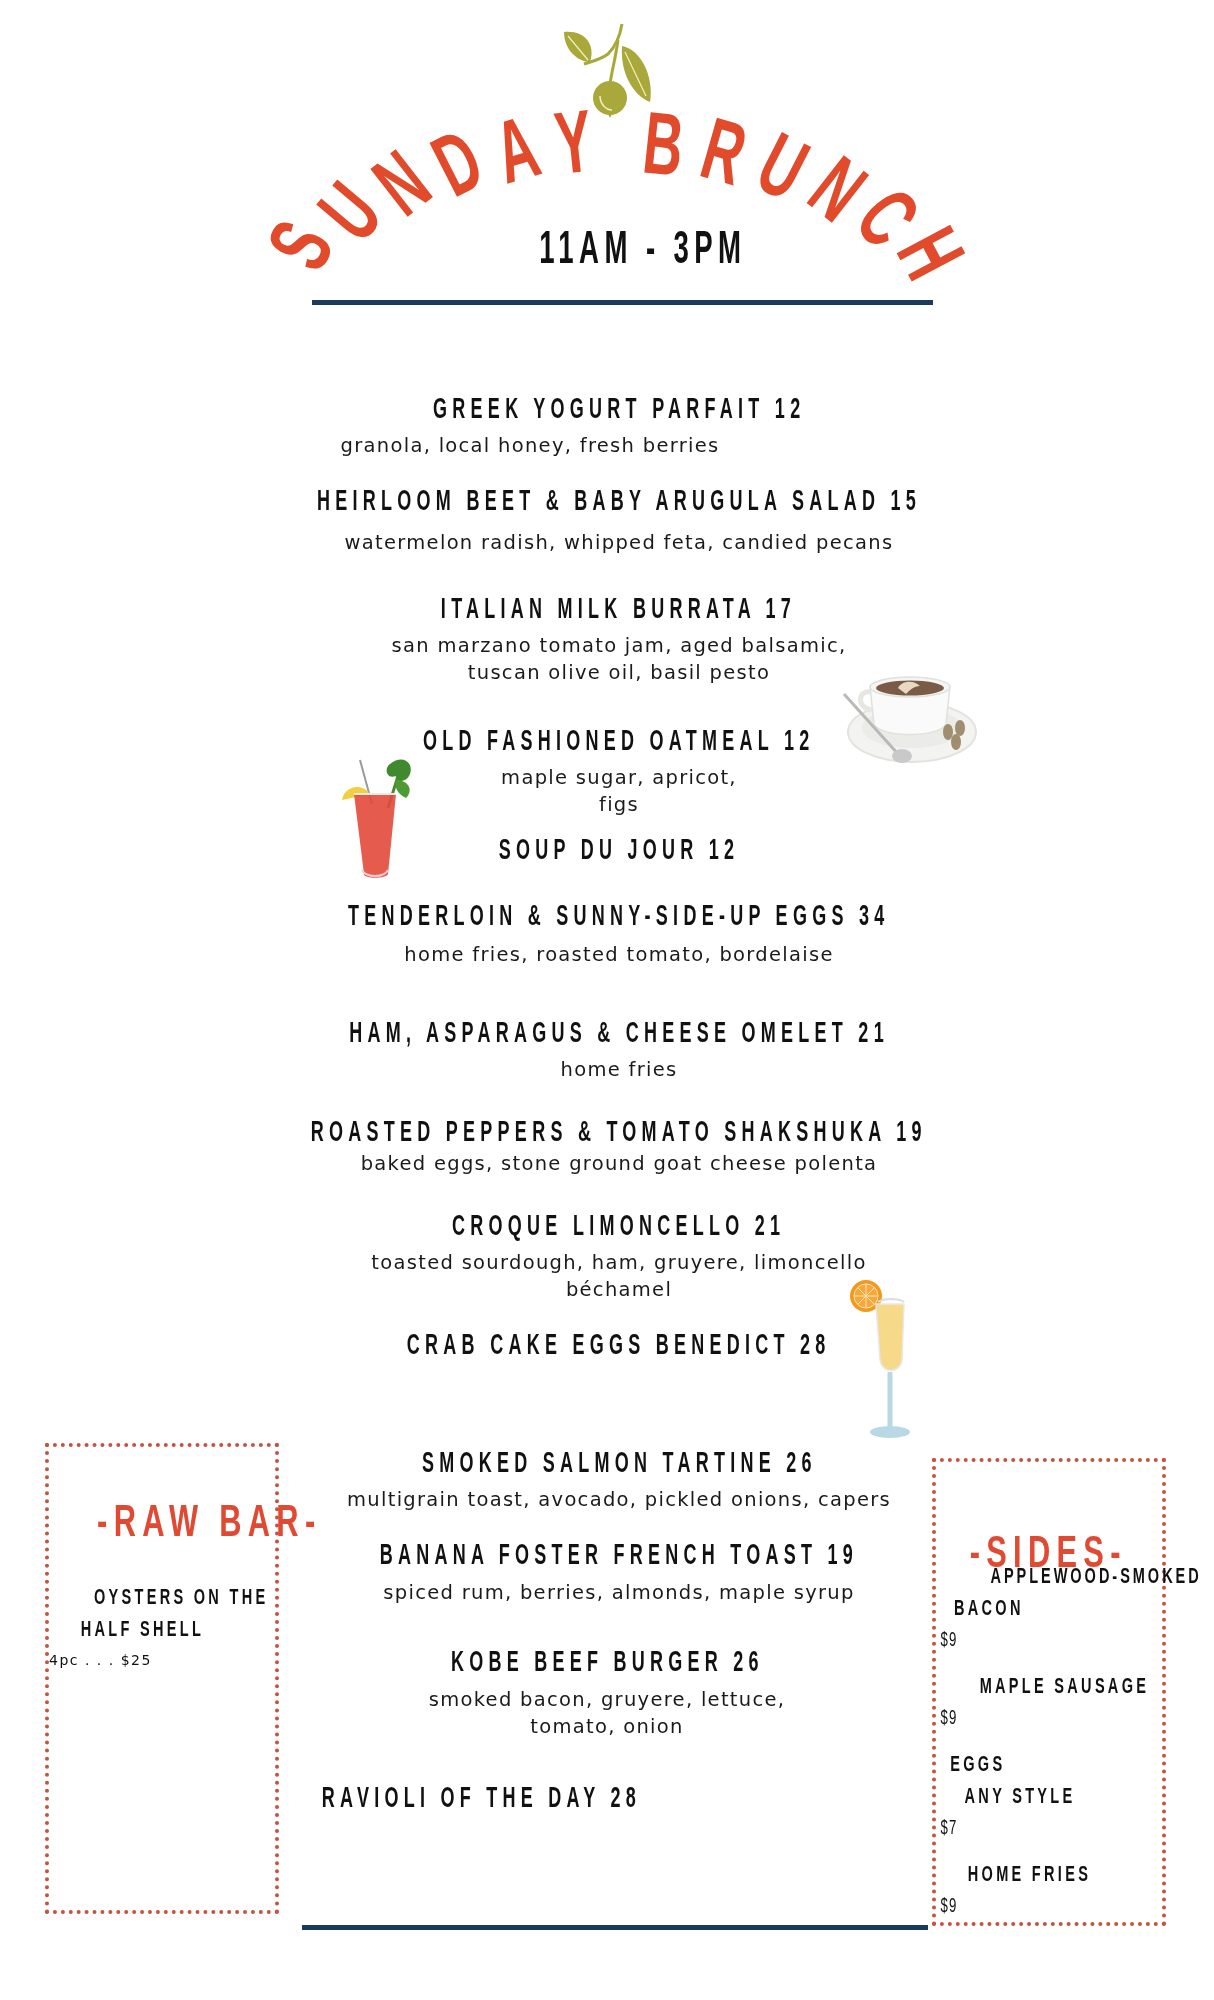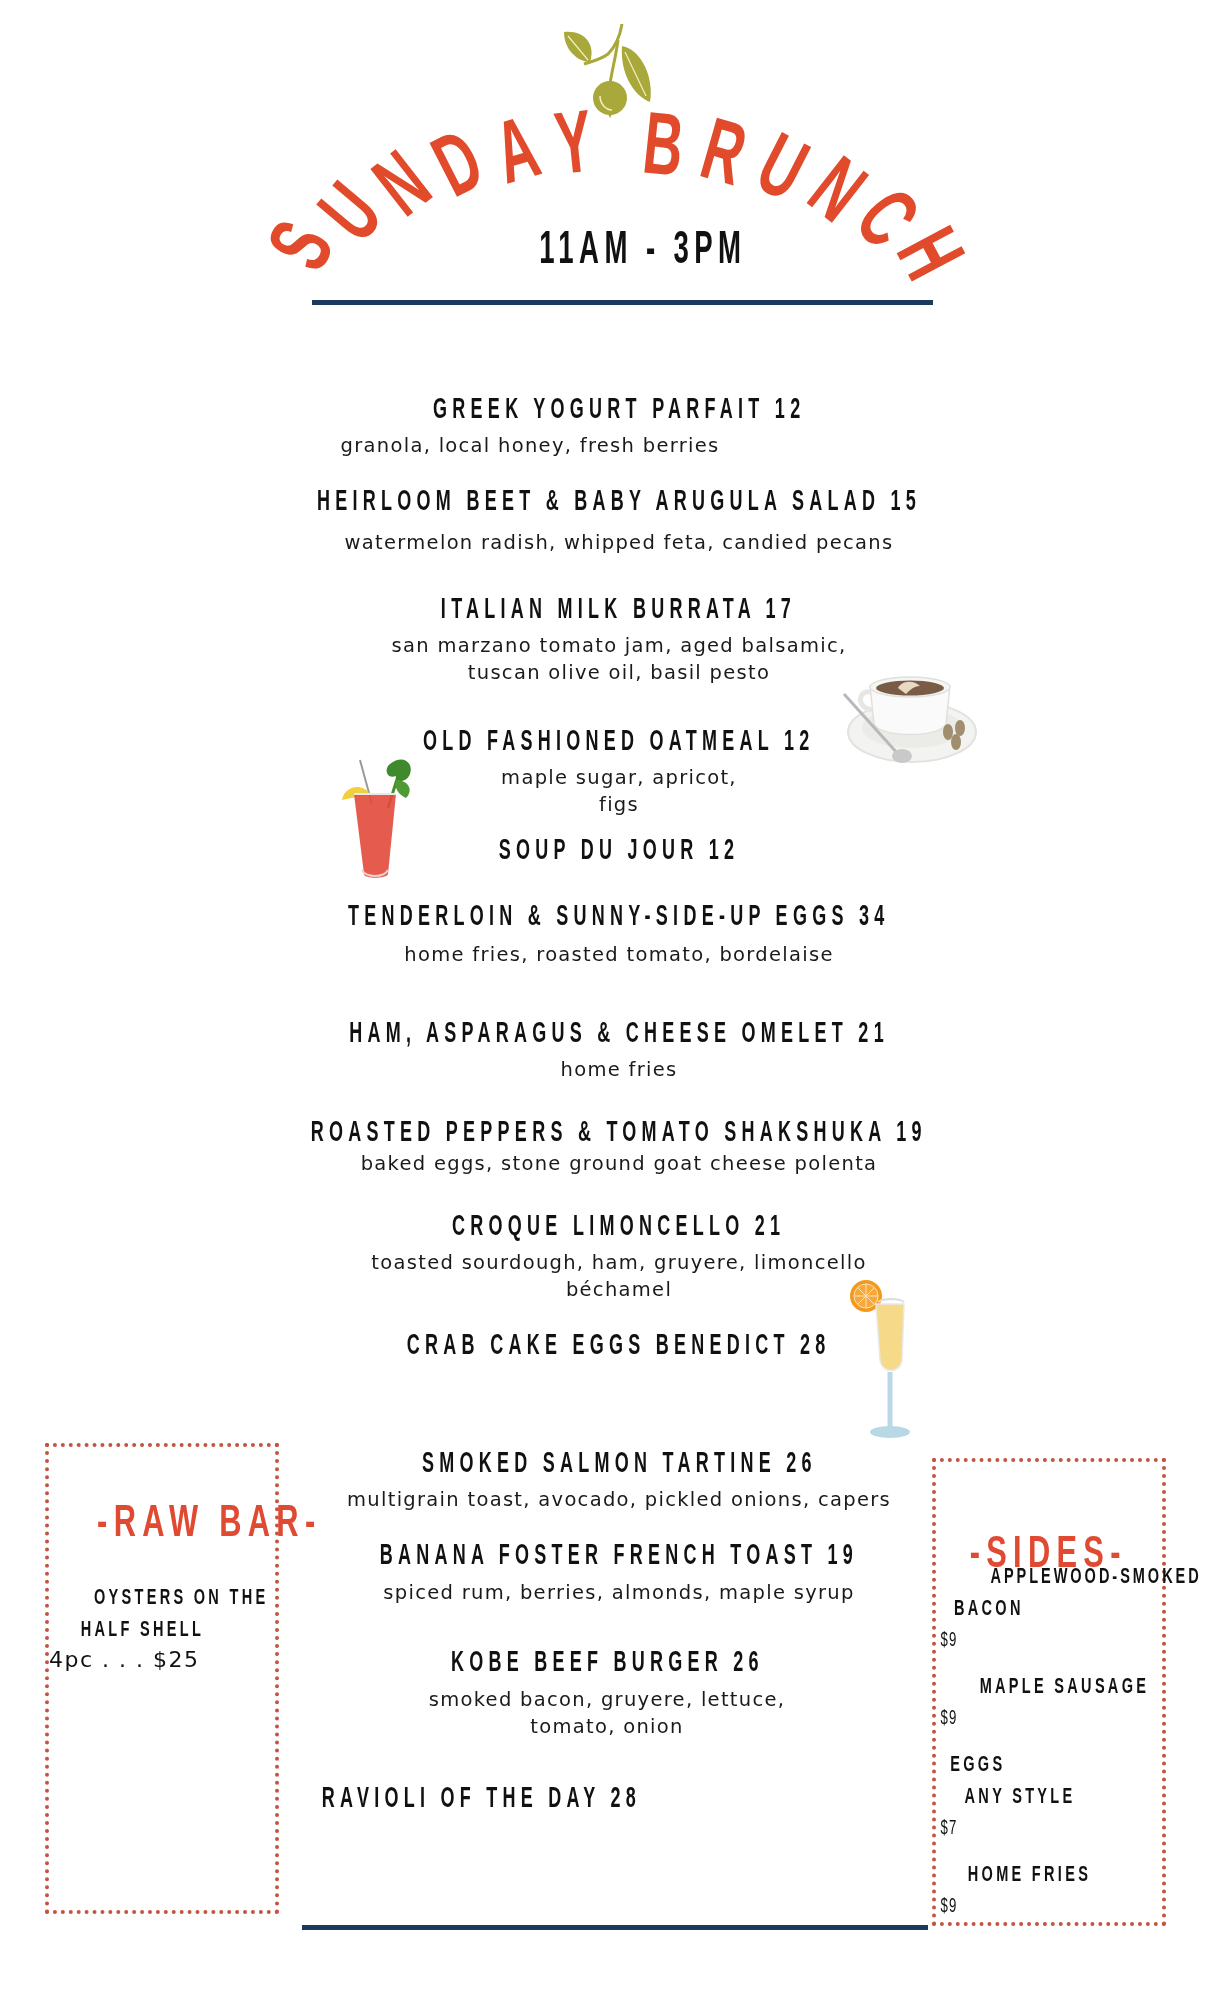--- a/index.html
+++ b/index.html
@@ -6,21 +6,21 @@
   body { width:1214px; height:2000px; position:relative; overflow:hidden; font-family:"Liberation Sans", sans-serif; color:#111; }
   .abs { position:absolute; }
   .center-col { position:absolute; left:0; width:1238px; text-align:center; }
   .title-wrap { display:inline-block; transform:scaleX(0.62); transform-origin:center; white-space:nowrap; }
   .item-title { font-family:"Liberation Sans", sans-serif; font-weight:bold; font-size:29px; letter-spacing:8.5px; color:#111; line-height:30px; }
   .item-desc { font-family:"DejaVu Sans", sans-serif; font-size:19.5px; letter-spacing:1.3px; color:#1a1a1a; line-height:27px; }
   .rule { position:absolute; height:5px; background:#1c3a5e; }
   .dotted-box { position:absolute; border:4px dotted #c4533f; box-sizing:border-box; }
   .box-heading { font-weight:bold; font-size:44px; color:#e04a32; letter-spacing:9px; line-height:44px; }
   .box-title { font-weight:bold; font-size:22px; color:#111; letter-spacing:5px; line-height:32px; }
-  .box-price { font-family:"DejaVu Sans", sans-serif; font-size:22px; letter-spacing:1.5px; color:#111; line-height:30px; }
+  .box-price { font-family:"DejaVu Sans", sans-serif; font-size:14px; letter-spacing:1.5px; color:#111; line-height:30px; }
   .side-price { font-size:20px; letter-spacing:2px; color:#111; line-height:30px; }
   .box-inner { position:absolute; left:0; right:8px; }
   .narrow { display:inline-block; transform:scaleX(0.66); transform-origin:center; white-space:nowrap; }
   .arc-letter { position:absolute; font-weight:bold; font-size:88px; color:#e24a2c; line-height:88px; transform-origin:center bottom; }
   .time { font-weight:bold; font-size:46px; letter-spacing:9px; color:#111; }
 </style>
 </head>
 <body>
 
 <div class="abs" style="left:560px;top:22px;width:100px;height:96px;">

